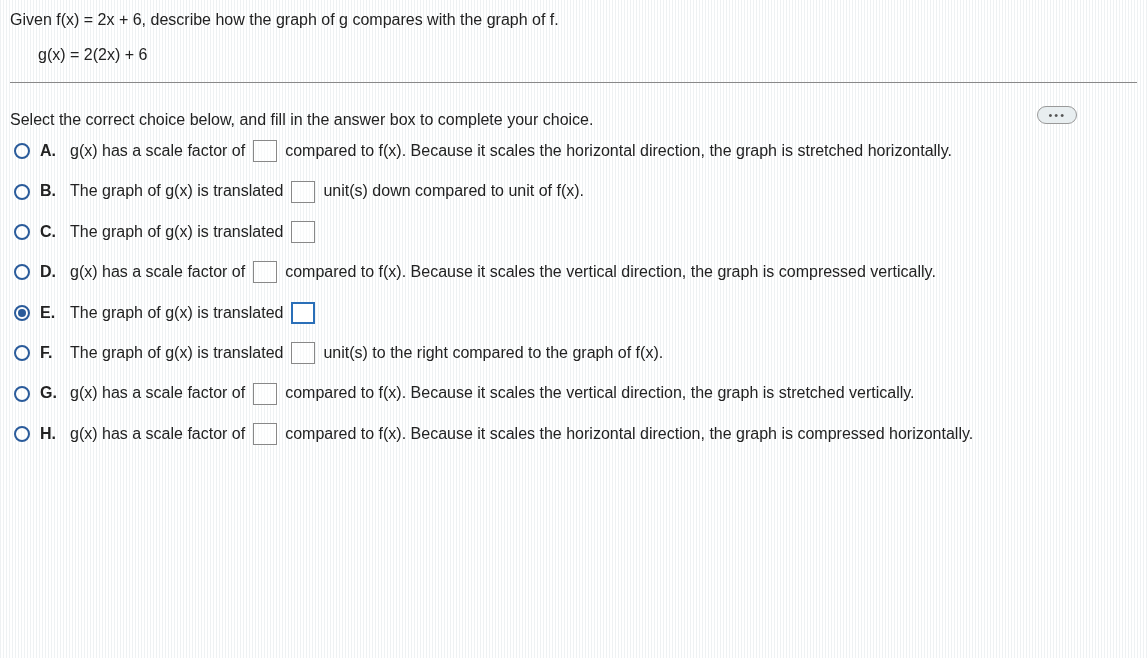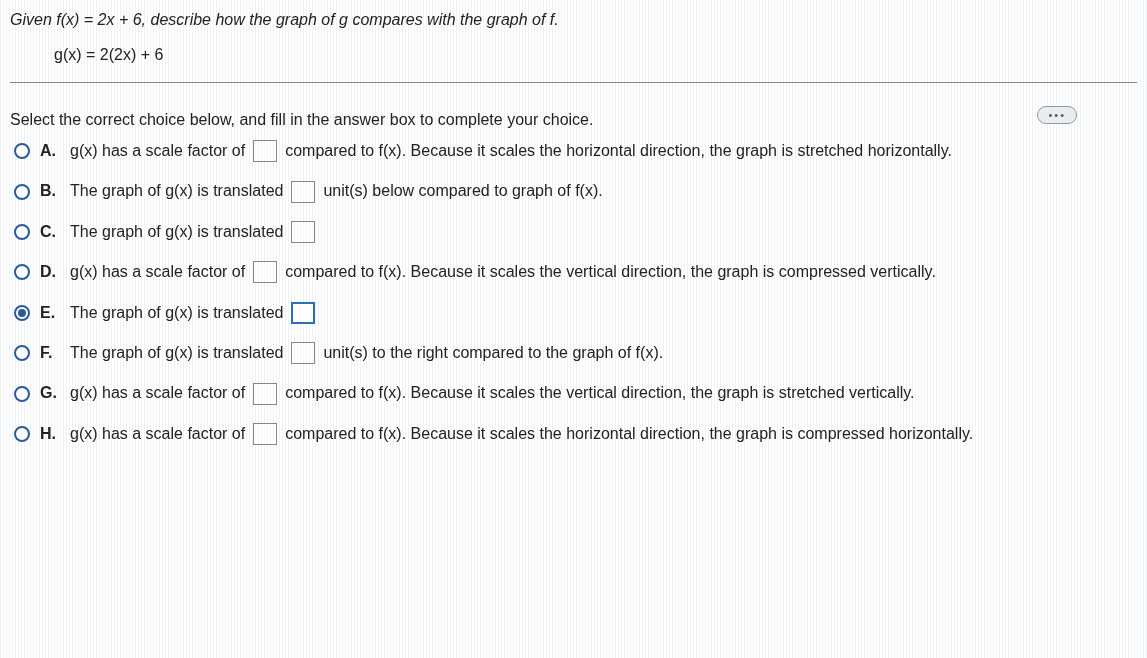--- a/index.html
+++ b/index.html
@@ -14,24 +14,23 @@
       width: 1147px;
       height: 658px;
       padding: 8px 10px;
       color: #222;
       font-size: 16px;
       position: relative;
     }
     .question-header {
       margin-bottom: 14px;
       line-height: 1.5;
-      font-style: italic;
     }
     .question-sub {
-      margin-left: 44px;
+      margin-left: 28px;
       margin-top: 10px;
       margin-bottom: 18px;
     }
     .hr-line {
       border: none;
       border-top: 1px solid #888;
       margin-bottom: 18px;
       position: relative;
     }
     .more-button {
@@ -127,21 +126,21 @@
       <span>compared to f(x). Because it scales the horizontal direction, the graph is stretched horizontally.</span>
     </span>
   </div>
 
   <div class="choice-row">
     <div class="radio"></div>
     <span class="choice-letter">B.</span>
     <span class="choice-text">
       <span>The graph of g(x) is translated</span>
       <span class="answer-box"></span>
-      <span>unit(s) below compared to graph of f(x).</span>
+      <span>unit(s) down compared to unit of f(x).</span>
     </span>
   </div>
 
   <div class="choice-row">
     <div class="radio"></div>
     <span class="choice-letter">C.</span>
     <span class="choice-text">
       <span>The graph of g(x) is translated</span>
       <span class="answer-box"></span>
     </span>

